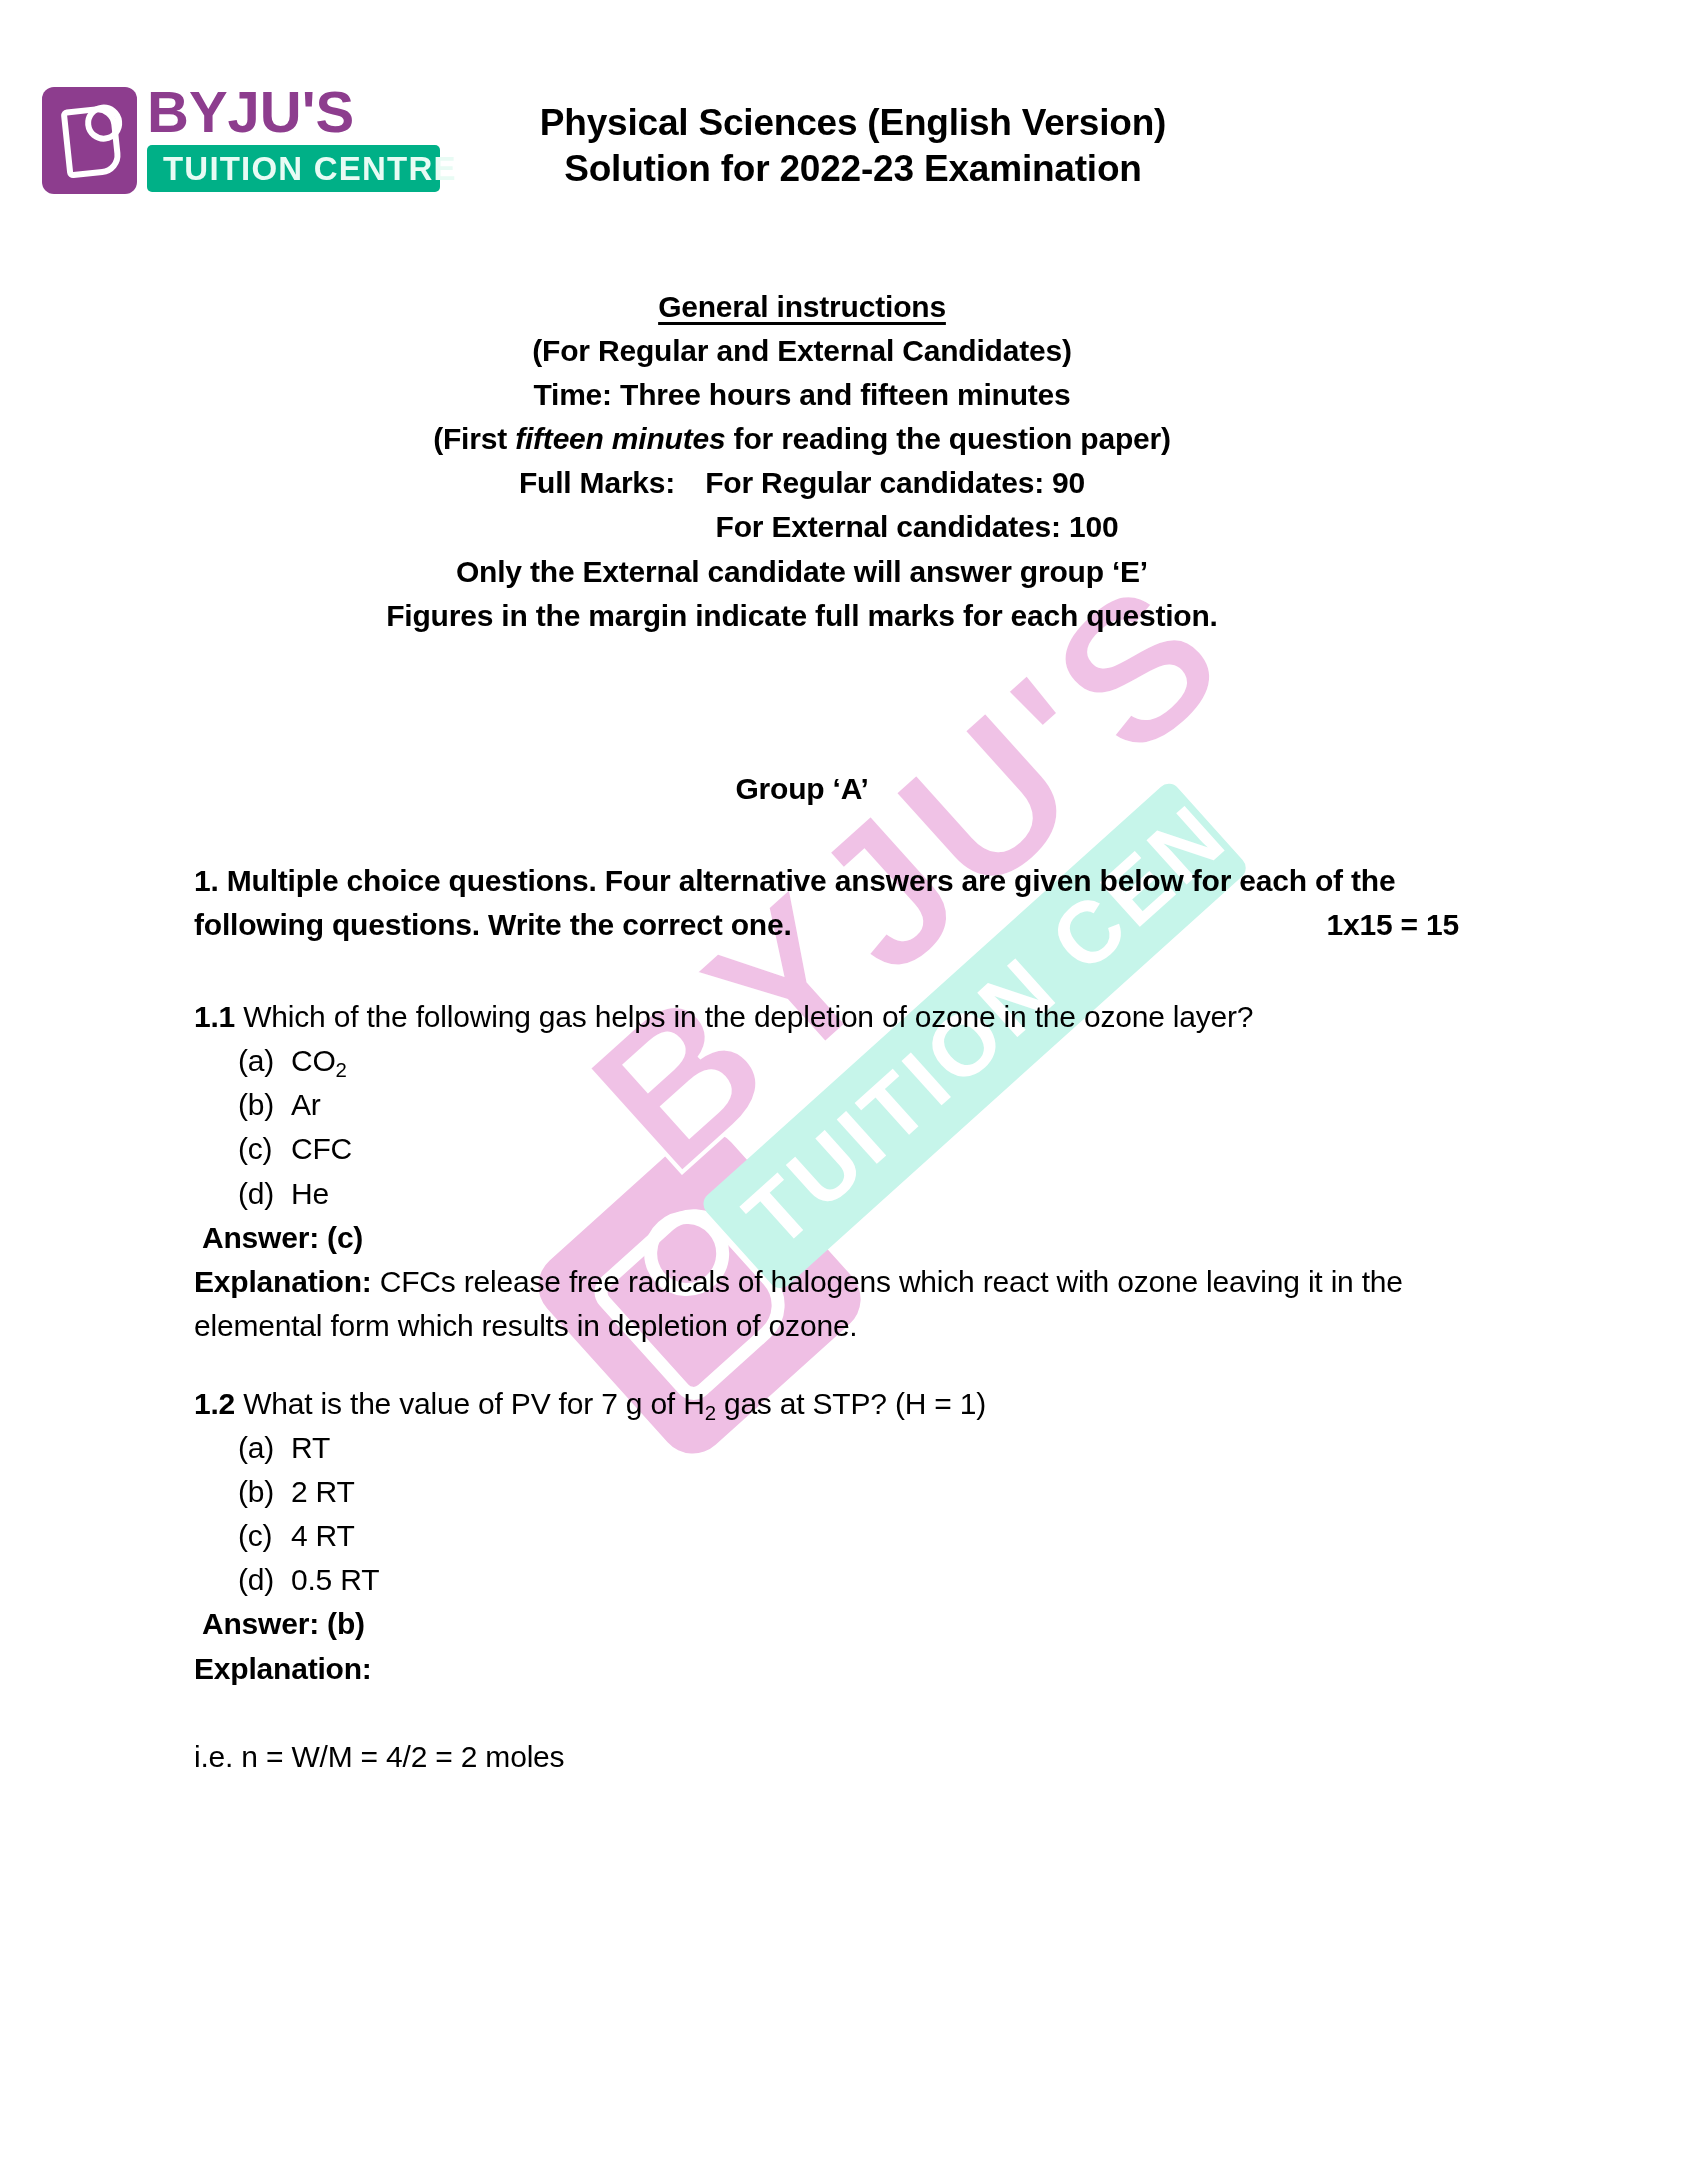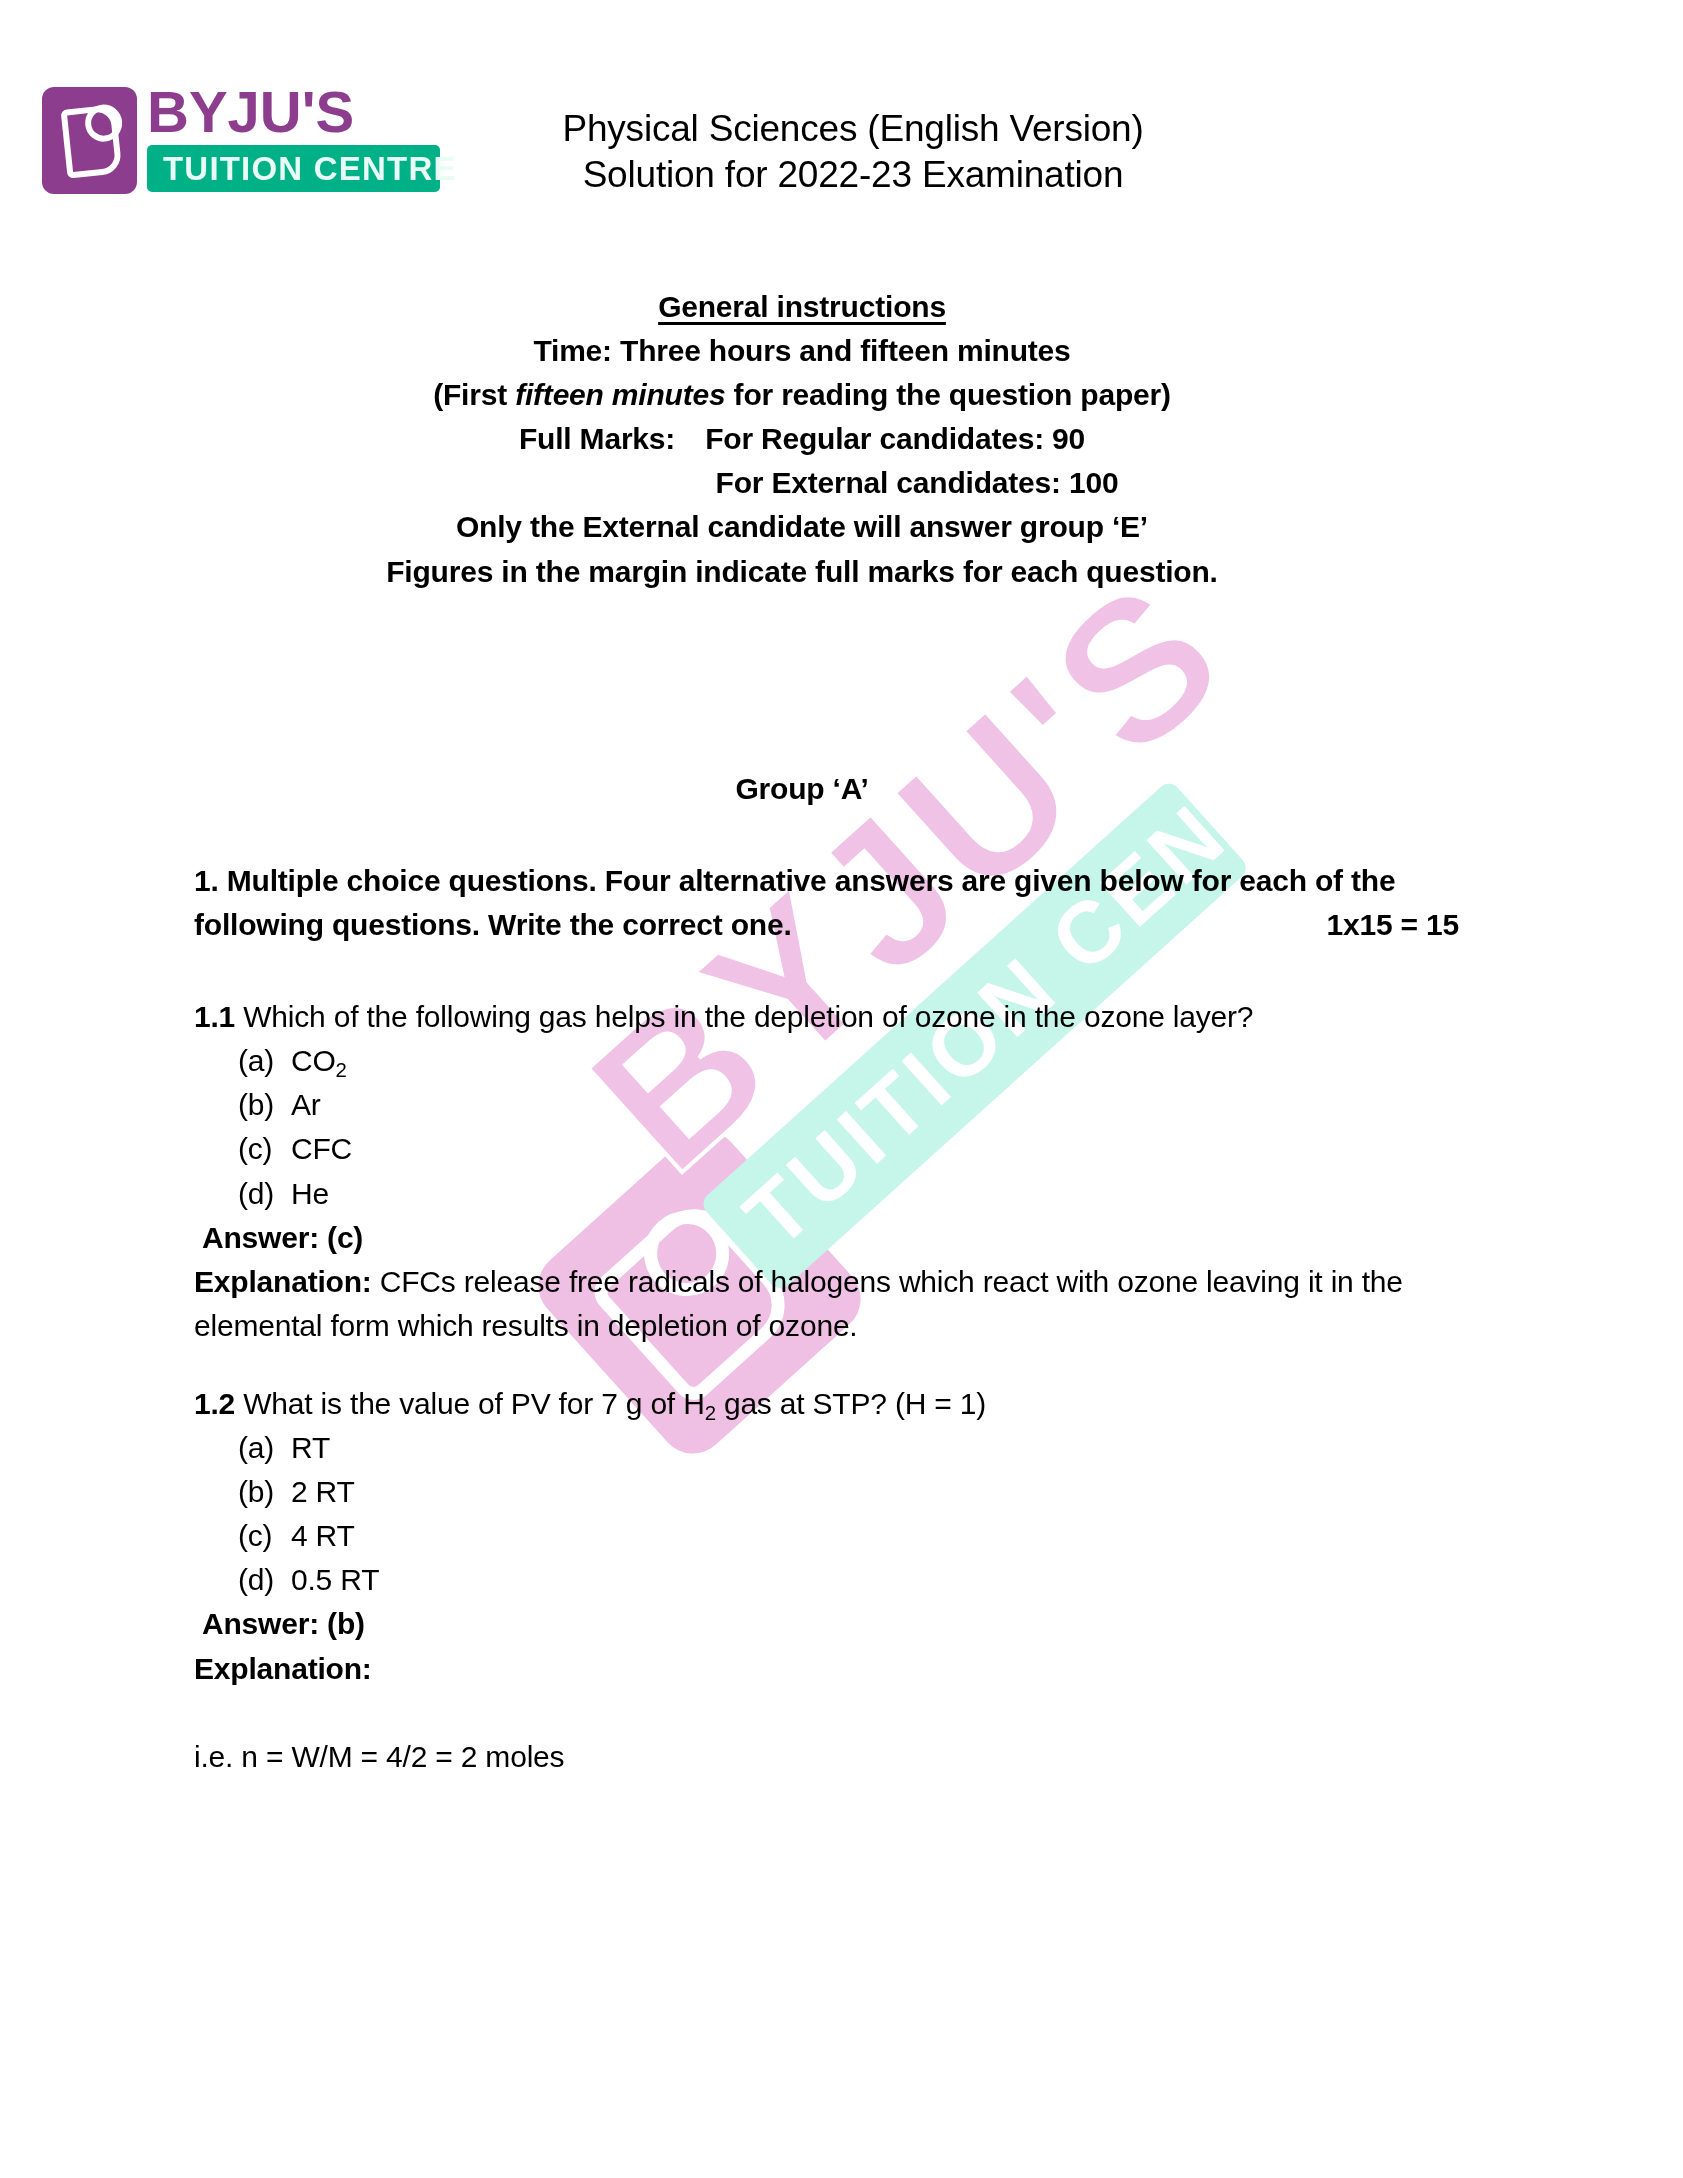--- a/index.html
+++ b/index.html
@@ -179,25 +179,25 @@
     font-weight: bold;
     letter-spacing: 1.2px;
     color: #e8fbf4;
     line-height: 1;
     white-space: nowrap;
   }
 
   .doc-title {
     position: absolute;
     left: 447px;
-    top: 106px;
+    top: 100px;
     width: 812px;
     text-align: center;
     font-size: 37px;
-    font-weight: normal;
+    font-weight: bold;
     line-height: 1.25;
     letter-spacing: -0.2px;
   }
   .doc-title .t-line { display: block; }
 
   
   .instructions {
     position: absolute;
     left: 0;
     top: 285px;
@@ -304,20 +304,21 @@
       </div>
 
       <div class="doc-title">
         <span class="t-line">Physical Sciences (English Version)</span>
         <span class="t-line">Solution for 2022-23 Examination</span>
       </div>
     </div>
 
     <div class="instructions">
       <span class="ins-line ins-head">General instructions</span>
+      <span class="ins-line">(For Regular and External Candidates)</span>
       <span class="ins-line">Time: Three hours and fifteen minutes</span>
       <span class="ins-line">
         <span>(First </span><span class="ital">fifteen minutes</span><span> for reading the question paper)</span>
       </span>
       <span class="ins-line">
         <span class="fm-label">Full Marks:</span><span class="fm-pad"></span><span>For Regular candidates: 90</span>
       </span>
       <span class="ins-line ins-indent">For External candidates: 100</span>
       <span class="ins-line">Only the External candidate will answer group ‘E’</span>
       <span class="ins-line">Figures in the margin indicate full marks for each question.</span>

